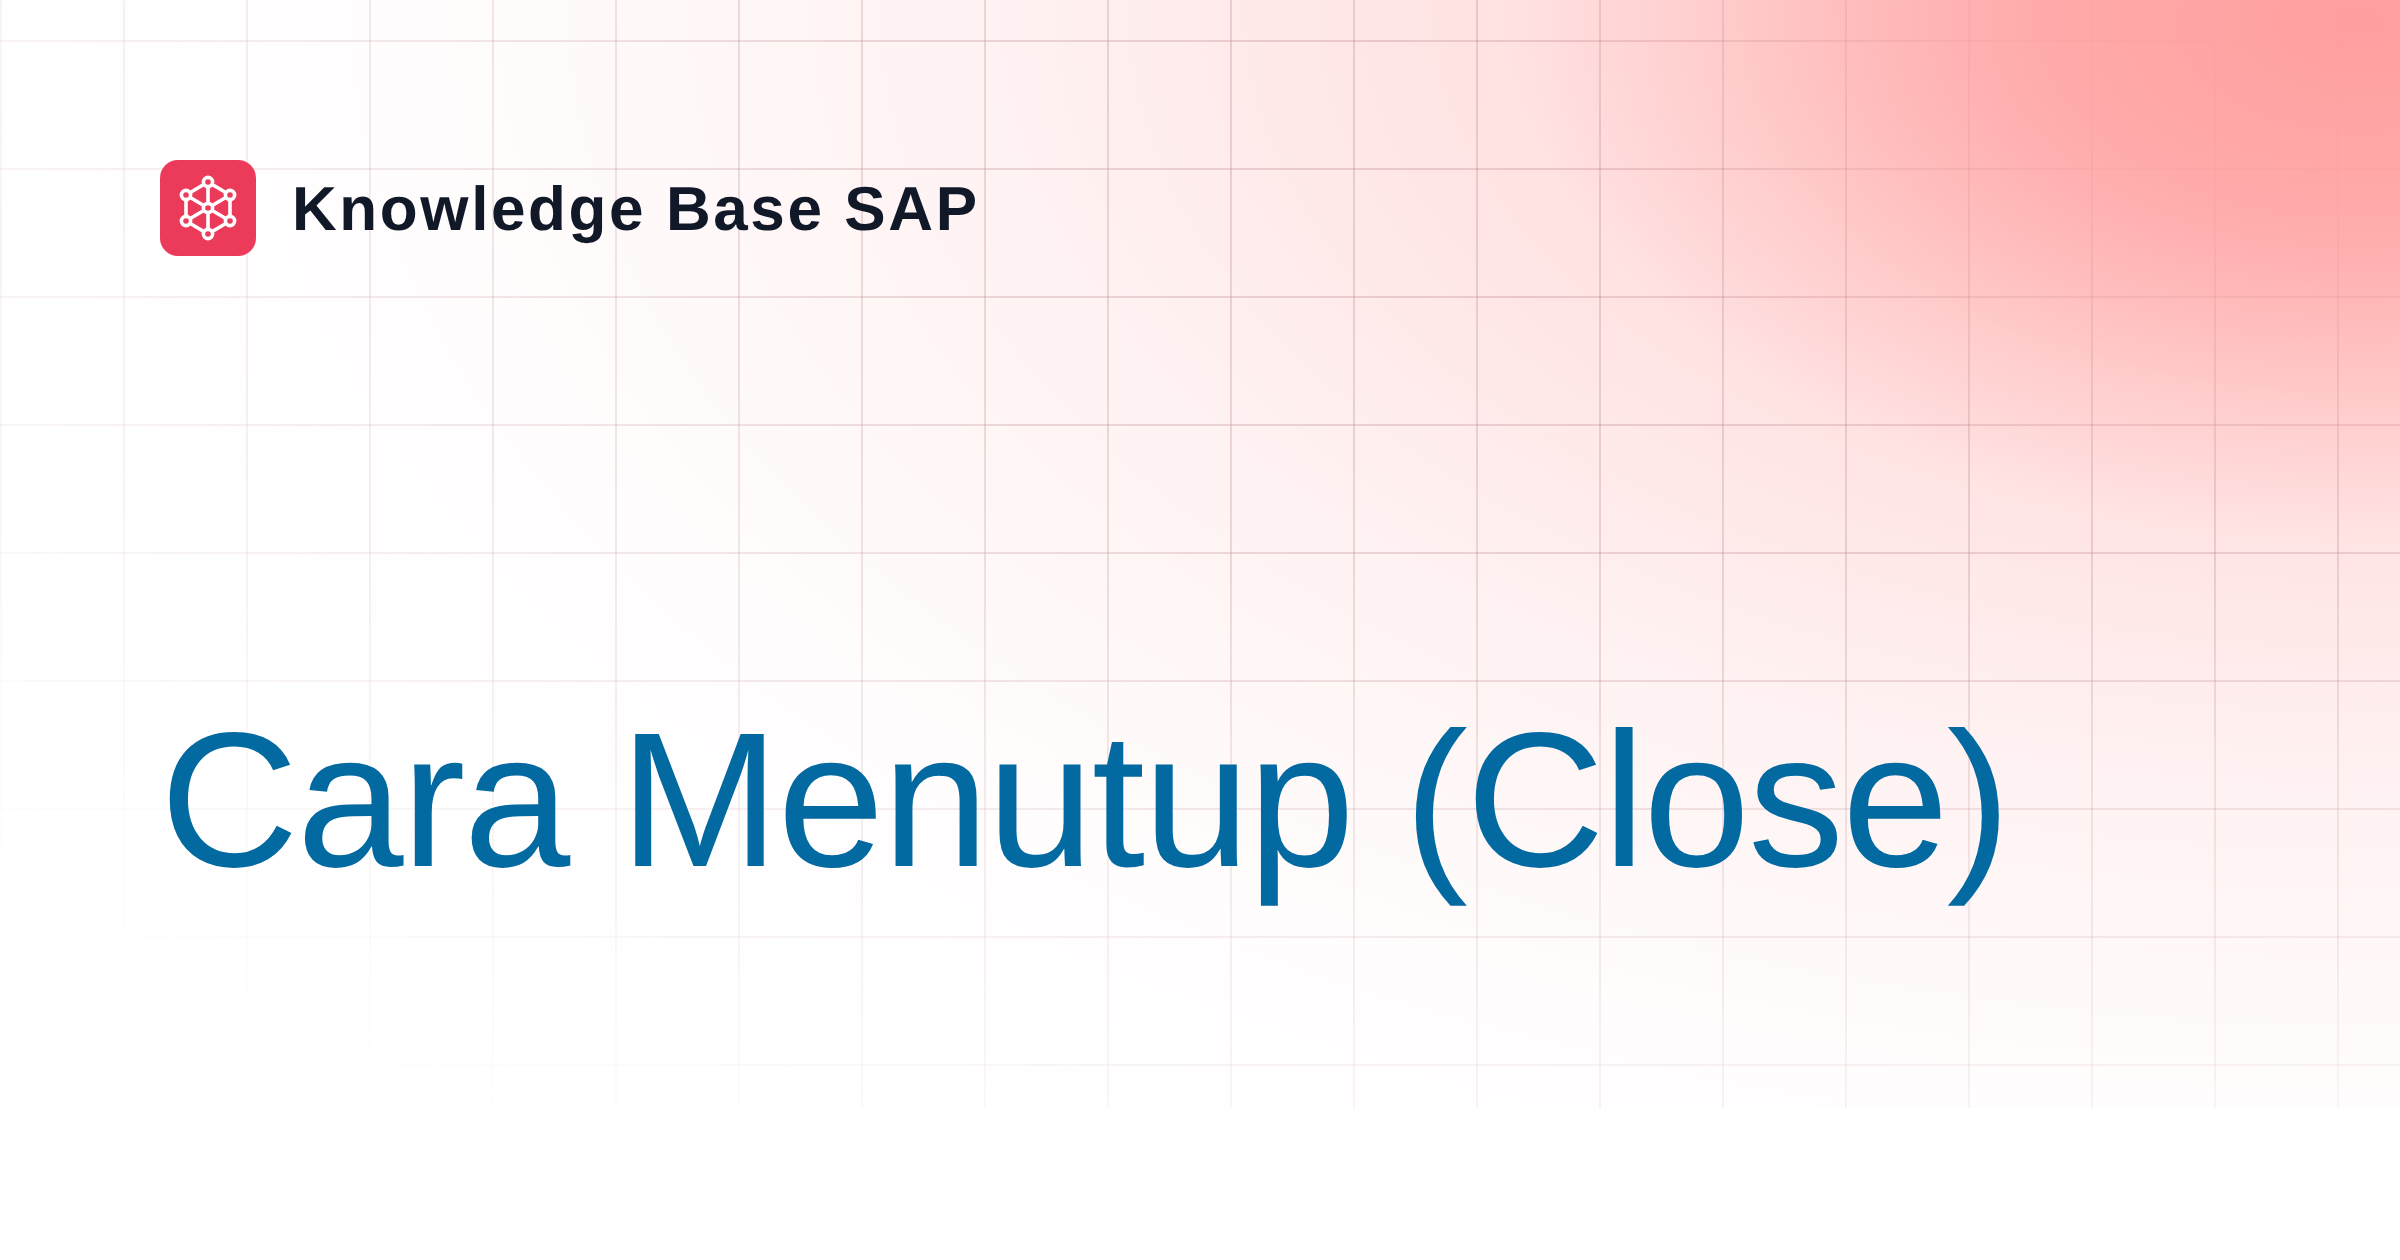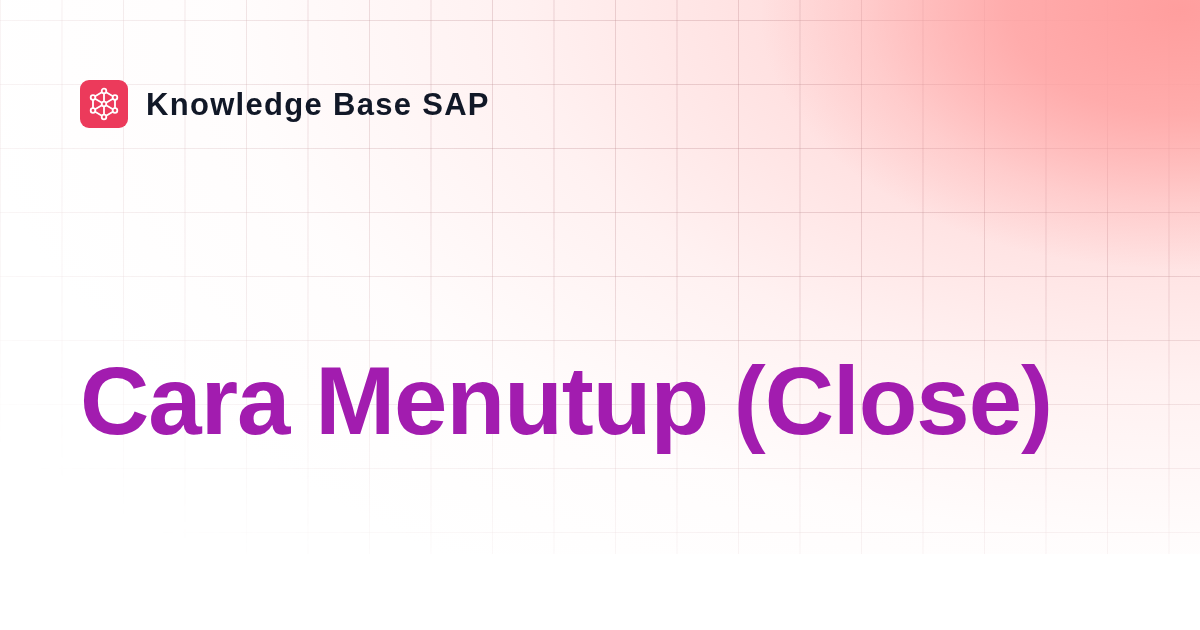--- a/index.html
+++ b/index.html
@@ -82,24 +82,24 @@
     letter-spacing: 1.3px;
     line-height: 1;
     white-space: nowrap;
   }
   .title {
     position: absolute;
     left: 80px;
     top: 352px;
     margin: 0;
     font-size: 96px;
-    font-weight: 700;
+    font-weight: 400;
     line-height: 98px;
     letter-spacing: -1px;
-    color: #a21caf;
+    color: #0369a1;
     white-space: nowrap;
   }
   .title-line { display: block; }
 </style>
 </head>
 <body>
 
 <div class="canvas">
   <div class="wash"></div>
   <div class="grid"></div>

